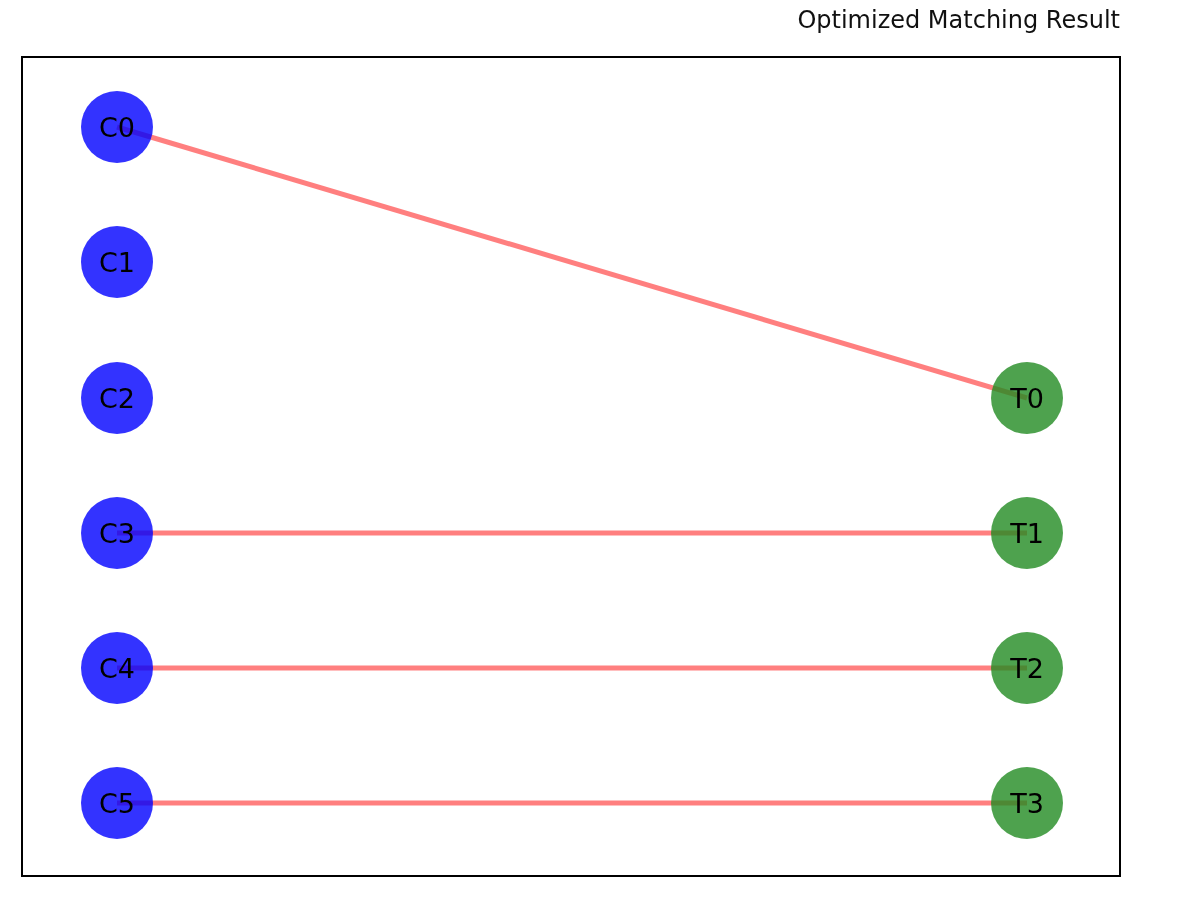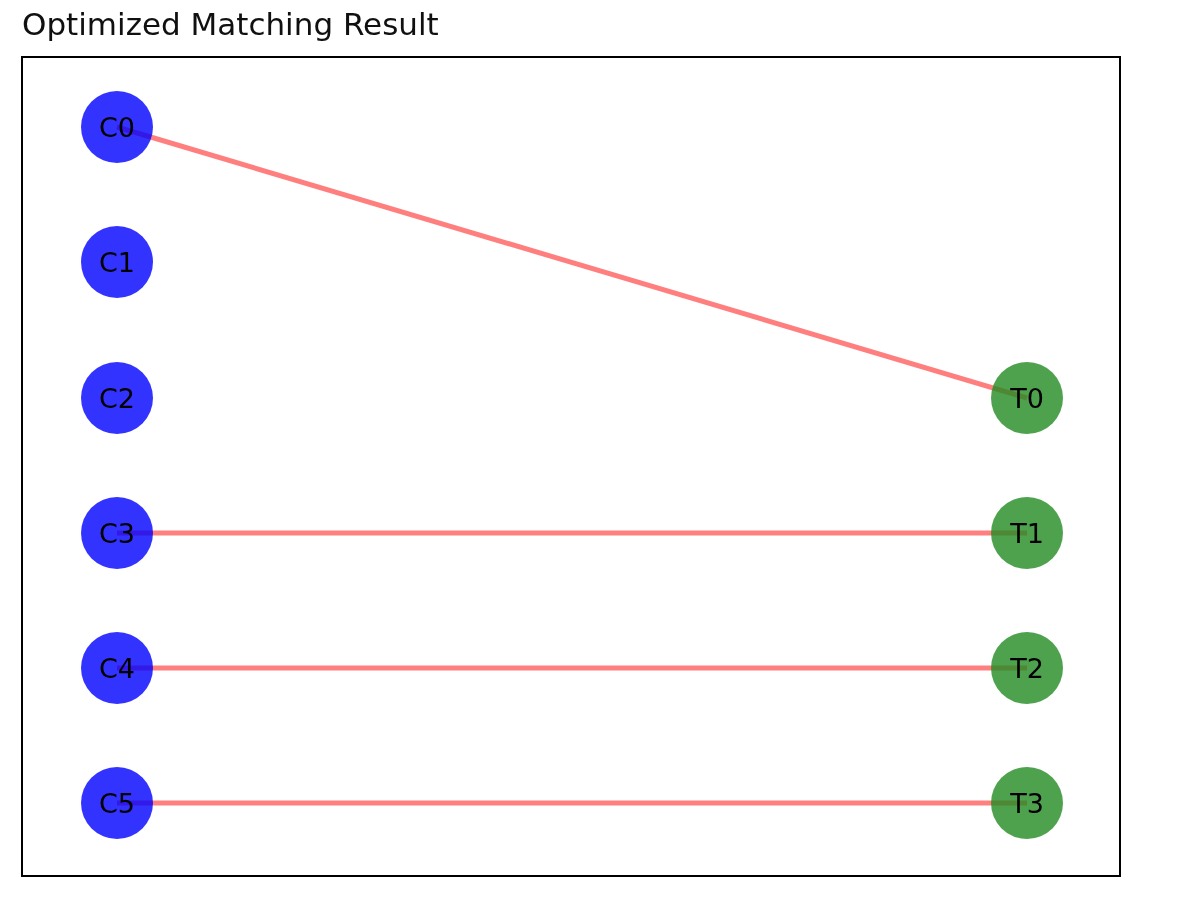--- a/index.html
+++ b/index.html
@@ -13,22 +13,22 @@
     height: 897px;
     background: #ffffff;
     overflow: hidden;
     font-family: "DejaVu Sans", sans-serif;
   }
   .chart-title {
     position: absolute;
     left: 22px;
     top: 6px;
     width: 1098px;
-    text-align: left;
-    font-size: 31px;
+    text-align: right;
+    font-size: 24px;
     font-weight: 400;
     color: #101010;
     letter-spacing: 0px;
   }
   svg.plot {
     position: absolute;
     left: 0;
     top: 0;
   }
   .node-label {

